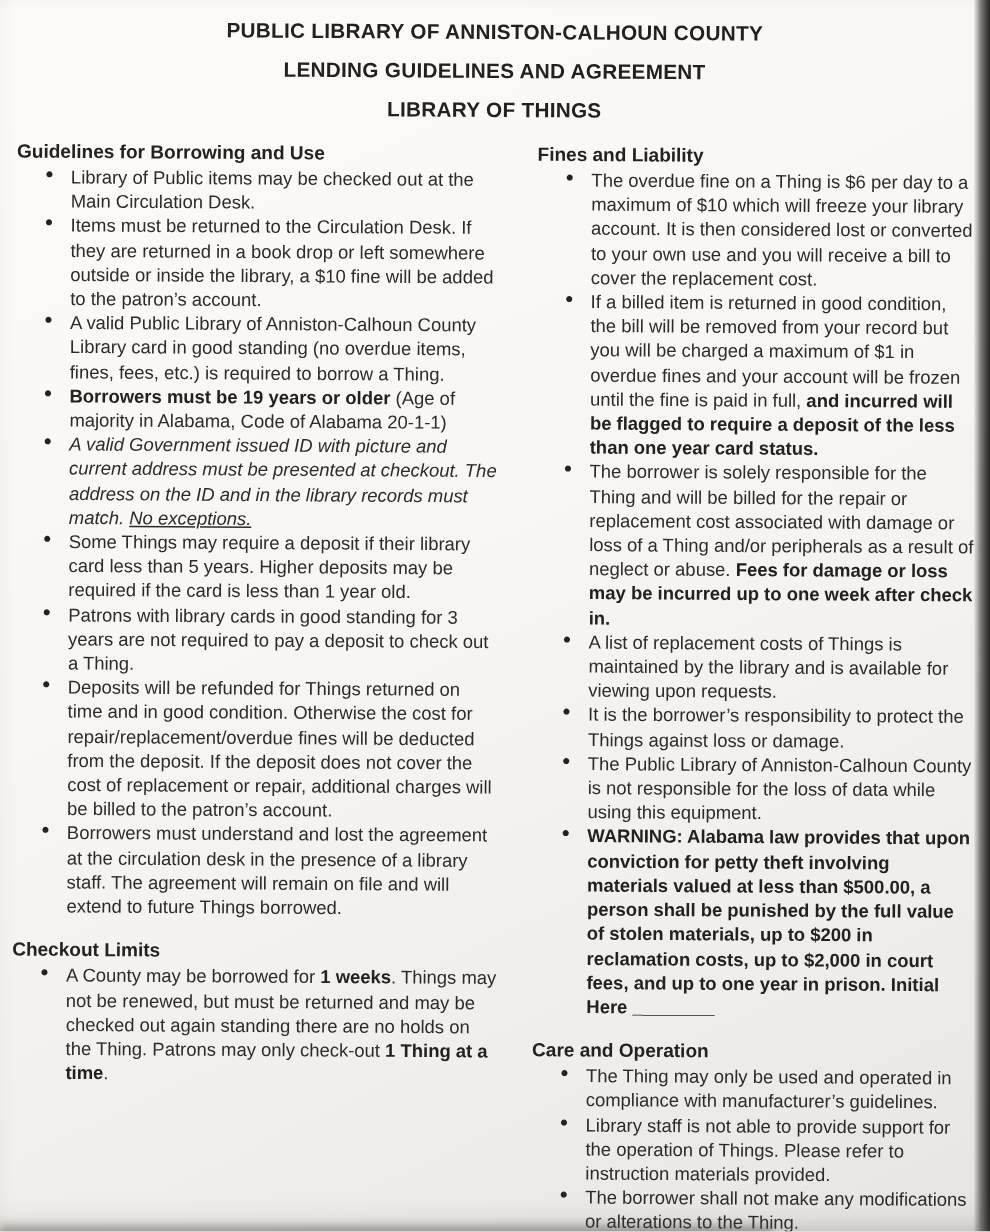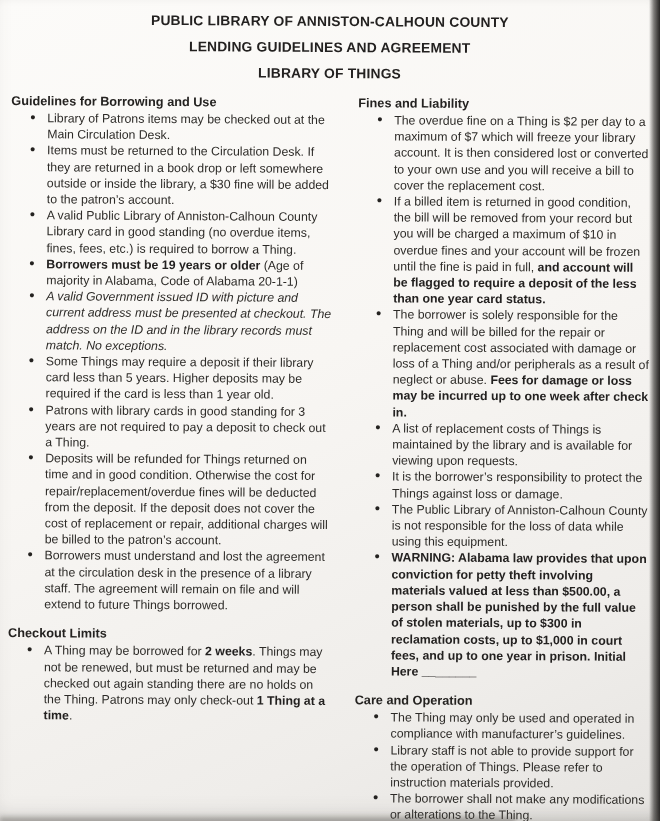--- a/index.html
+++ b/index.html
@@ -44,21 +44,21 @@
     padding:0;margin:0;
     color:#2d2b28;
   }
   ul.bullets li::before{
     content:"\2022";
     position:absolute;left:-17px;top:-1px;
     font-size:15px;color:#242220;
   }
   .b{font-weight:bold;color:#232120;}
   .i{font-style:italic;text-align:right;}
-  .u{}
+  .u{text-decoration:underline;}
   .edge-right{
     position:absolute;top:0;right:0;width:11px;height:100%;
     background:linear-gradient(to right,rgba(30,28,26,0) 0%,rgba(30,28,26,.55) 45%,#232120 100%);
     pointer-events:none;
   }
   .edge-bottom{
     position:absolute;left:0;bottom:-2px;width:78%;height:9px;
     background:linear-gradient(to bottom,rgba(70,66,62,0) 0%,rgba(70,66,62,.5) 100%);
     filter:blur(2px);
     pointer-events:none;
@@ -75,45 +75,45 @@
   <div class="page">
     <div class="doc-title">
       <div>PUBLIC LIBRARY OF ANNISTON-CALHOUN COUNTY</div>
       <div>LENDING GUIDELINES AND AGREEMENT</div>
       <div>LIBRARY OF THINGS</div>
     </div>
     <div class="columns">
       <div class="col col-left">
           <div class="section-heading">Guidelines for Borrowing and Use</div>
           <ul class="bullets">
-            <li><span>Library of Patrons items may be checked out at the Main Circulation Desk.</span></li>
-            <li><span>Items must be returned to the Circulation Desk. If they are returned in a book drop or left somewhere outside or inside the library, a $30 fine will be added to the patron’s account.</span></li>
+            <li><span>Library of Public items may be checked out at the Main Circulation Desk.</span></li>
+            <li><span>Items must be returned to the Circulation Desk. If they are returned in a book drop or left somewhere outside or inside the library, a $10 fine will be added to the patron’s account.</span></li>
             <li><span>A valid Public Library of Anniston-Calhoun County Library card in good standing (no overdue items, fines, fees, etc.) is required to borrow a Thing.</span></li>
             <li><span class="b">Borrowers must be 19 years or older</span><span> (Age of majority in Alabama, Code of Alabama 20-1-1)</span></li>
             <li><span class="i">A valid Government issued ID with picture and current address must be presented at checkout. The address on the ID and in the library records must match. </span><span class="i u">No exceptions.</span></li>
             <li><span>Some Things may require a deposit if their library card less than 5 years.  Higher deposits may be required if the card is less than 1 year old.</span></li>
             <li><span>Patrons with library cards in good standing for 3 years are not required to pay a deposit to check out a Thing.</span></li>
             <li><span>Deposits will be refunded for Things returned on time and in good condition. Otherwise the cost for repair/replacement/overdue fines will be deducted from the deposit.  If the deposit does not cover the cost of replacement or repair, additional charges will be billed to the patron’s account.</span></li>
             <li><span>Borrowers must understand and lost the agreement at the circulation desk in the presence of a library staff. The agreement will remain on file and will extend to future Things borrowed.</span></li>
           </ul>
           <div class="section-heading">Checkout Limits</div>
           <ul class="bullets">
-            <li><span>A Thing may be borrowed for </span><span class="b">2 weeks</span><span>. Things may not be renewed, but must be returned and may be checked out again standing there are no holds on the Thing. Patrons may only check-out </span><span class="b">1 Thing at a time</span><span>.</span></li>
+            <li><span>A County may be borrowed for </span><span class="b">1 weeks</span><span>. Things may not be renewed, but must be returned and may be checked out again standing there are no holds on the Thing. Patrons may only check-out </span><span class="b">1 Thing at a time</span><span>.</span></li>
           </ul>
         </div>
       <div class="col col-right">
           <div class="section-heading">Fines and Liability</div>
           <ul class="bullets">
-            <li><span>The overdue fine on a Thing is $2 per day to a maximum of $7 which will freeze your library account. It is then considered lost or converted to your own use and you will receive a bill to cover the replacement cost.</span></li>
-            <li><span>If a billed item is returned in good condition, the bill will be removed from your record but you will be charged a maximum of $10 in overdue fines and your account will be frozen until the fine is paid in full, </span><span class="b">and account will be flagged to require a deposit of the less than one year card status.</span></li>
+            <li><span>The overdue fine on a Thing is $6 per day to a maximum of $10 which will freeze your library account. It is then considered lost or converted to your own use and you will receive a bill to cover the replacement cost.</span></li>
+            <li><span>If a billed item is returned in good condition, the bill will be removed from your record but you will be charged a maximum of $1 in overdue fines and your account will be frozen until the fine is paid in full, </span><span class="b">and incurred will be flagged to require a deposit of the less than one year card status.</span></li>
             <li><span>The borrower is solely responsible for the Thing and will be billed for the repair or replacement cost associated with damage or loss of a Thing and/or peripherals as a result of neglect or abuse. </span><span class="b">Fees for damage or loss may be incurred up to one week after check in.</span></li>
             <li><span>A list of replacement costs of Things is maintained by the library and is available for viewing upon requests.</span></li>
             <li><span>It is the borrower’s responsibility to protect the Things against loss or damage.</span></li>
             <li><span>The Public Library of Anniston-Calhoun County is not responsible for the loss of data while using this equipment.</span></li>
-            <li><span class="b">WARNING: Alabama law provides that upon conviction for petty theft involving materials valued at less than $500.00, a person shall be punished by the full value of stolen materials, up to $300 in reclamation costs, up to $1,000 in court fees, and up to one year in prison. Initial Here ________</span></li>
+            <li><span class="b">WARNING: Alabama law provides that upon conviction for petty theft involving materials valued at less than $500.00, a person shall be punished by the full value of stolen materials, up to $200 in reclamation costs, up to $2,000 in court fees, and up to one year in prison. Initial Here ________</span></li>
           </ul>
           <div class="section-heading">Care and Operation</div>
           <ul class="bullets">
             <li><span>The Thing may only be used and operated in compliance with manufacturer’s guidelines.</span></li>
             <li><span>Library staff is not able to provide support for the operation of Things. Please refer to instruction materials provided.</span></li>
             <li><span>The borrower shall not make any modifications or alterations to the Thing.</span></li>
           </ul>
         </div>
     </div>
   </div>

